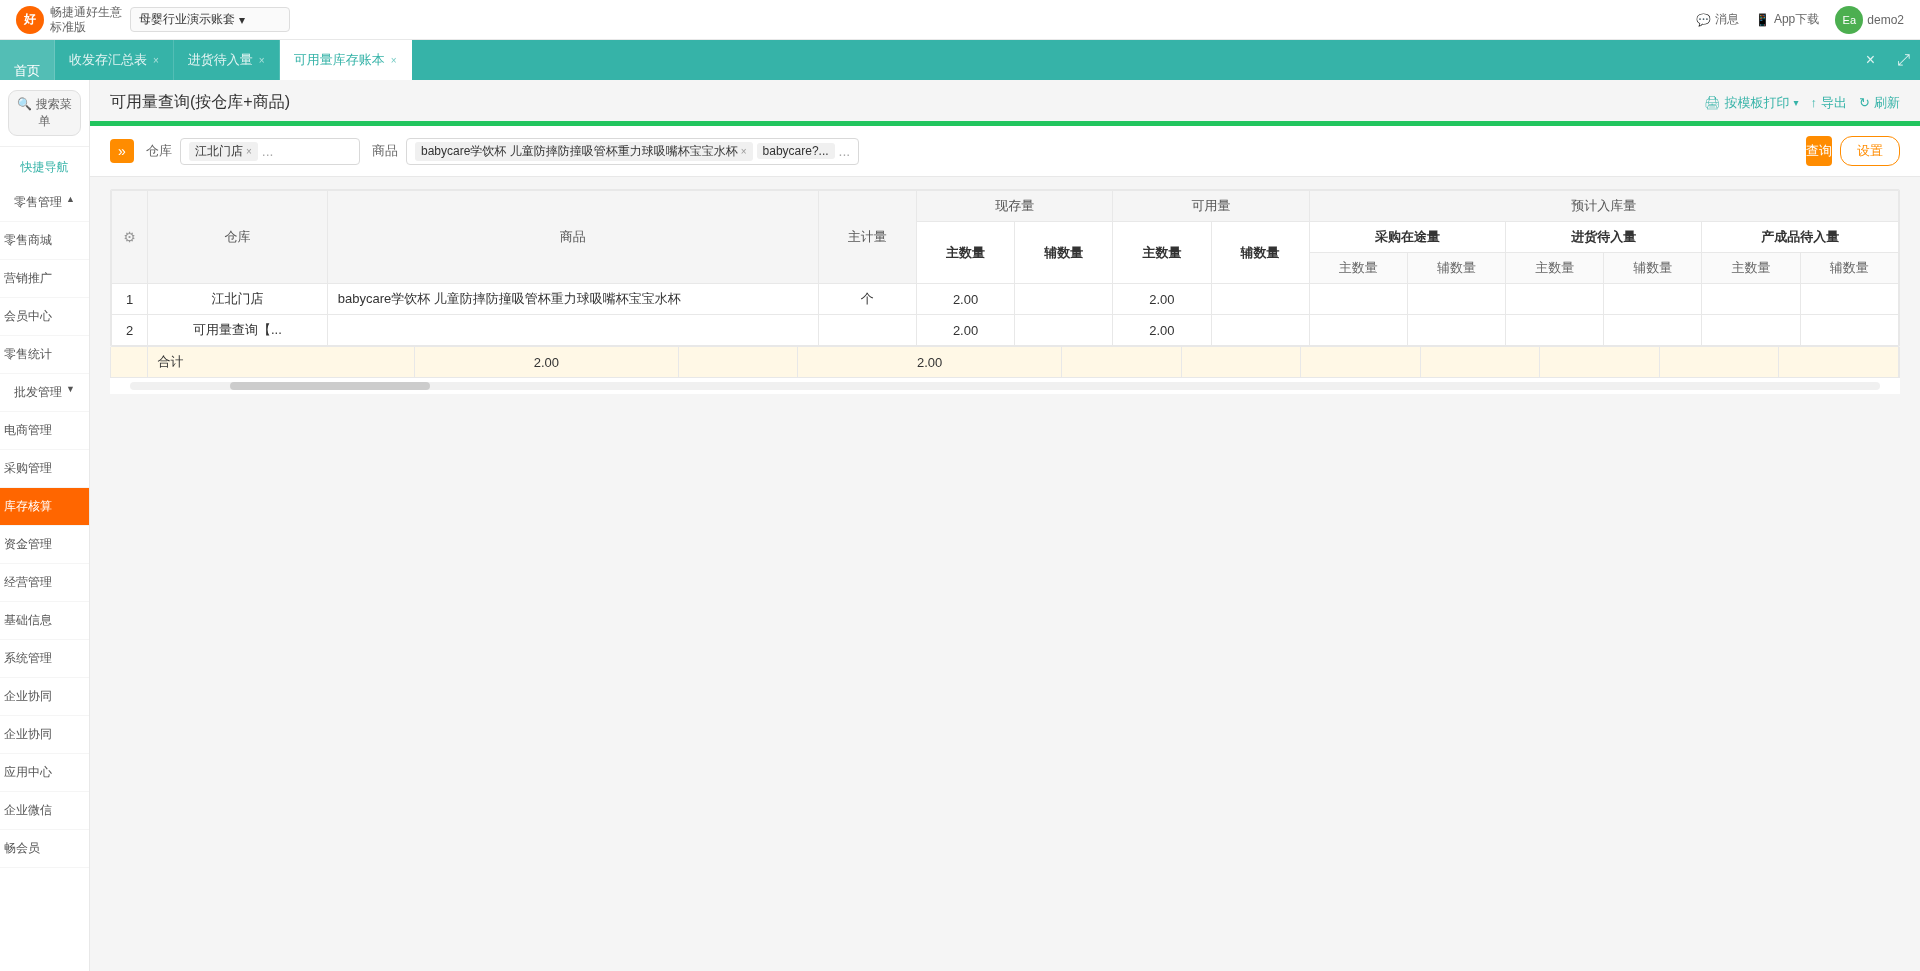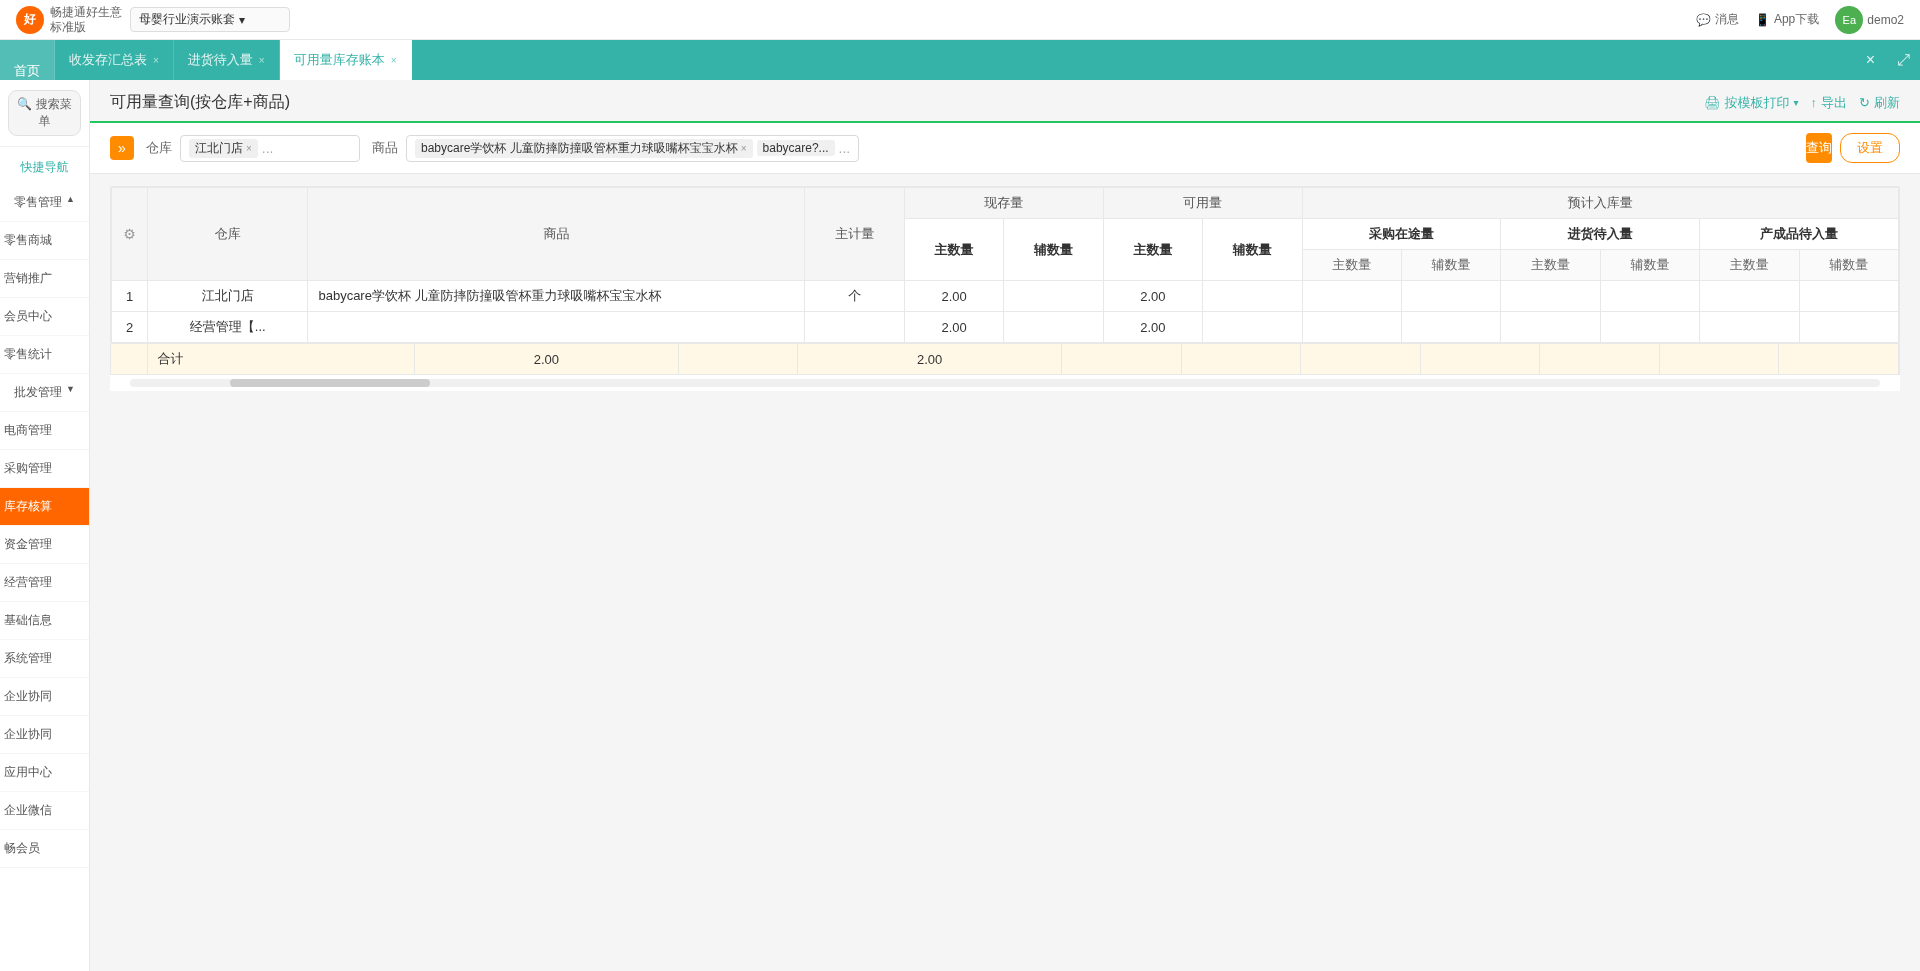--- a/index.html
+++ b/index.html
@@ -87,21 +87,21 @@
     
     .content-area { flex: 1; display: flex; flex-direction: column; overflow: hidden; padding: 0; }
 
     
     .page-header {
       background: #f5f5f5;
       padding: 12px 20px 8px;
       display: flex;
       align-items: center;
       justify-content: space-between;
-      border-bottom: 2px solid #22c55e;
+      border-bottom: 5px solid #22c55e;
     }
     .page-title { font-size: 16px; font-weight: 500; color: #333; }
     .page-actions { display: flex; align-items: center; gap: 12px; }
     .page-action-btn { display: flex; align-items: center; gap: 4px; font-size: 13px; color: #36b3a8; cursor: pointer; }
 
     
     .filter-bar {
       background: #fff;
       padding: 10px 20px;
       display: flex;
@@ -369,21 +369,21 @@
               <td></td>
               <td></td>
               <td></td>
               <td></td>
               <td></td>
               <td></td>
               <td></td>
             </tr>
             <tr style="font-weight:500;">
               <td>2</td>
-              <td>经营管理【...</td>
+              <td>可用量查询【...</td>
               <td></td>
               <td></td>
               <td>2.00</td>
               <td></td>
               <td>2.00</td>
               <td></td>
               <td></td>
               <td></td>
               <td></td>
               <td></td>

